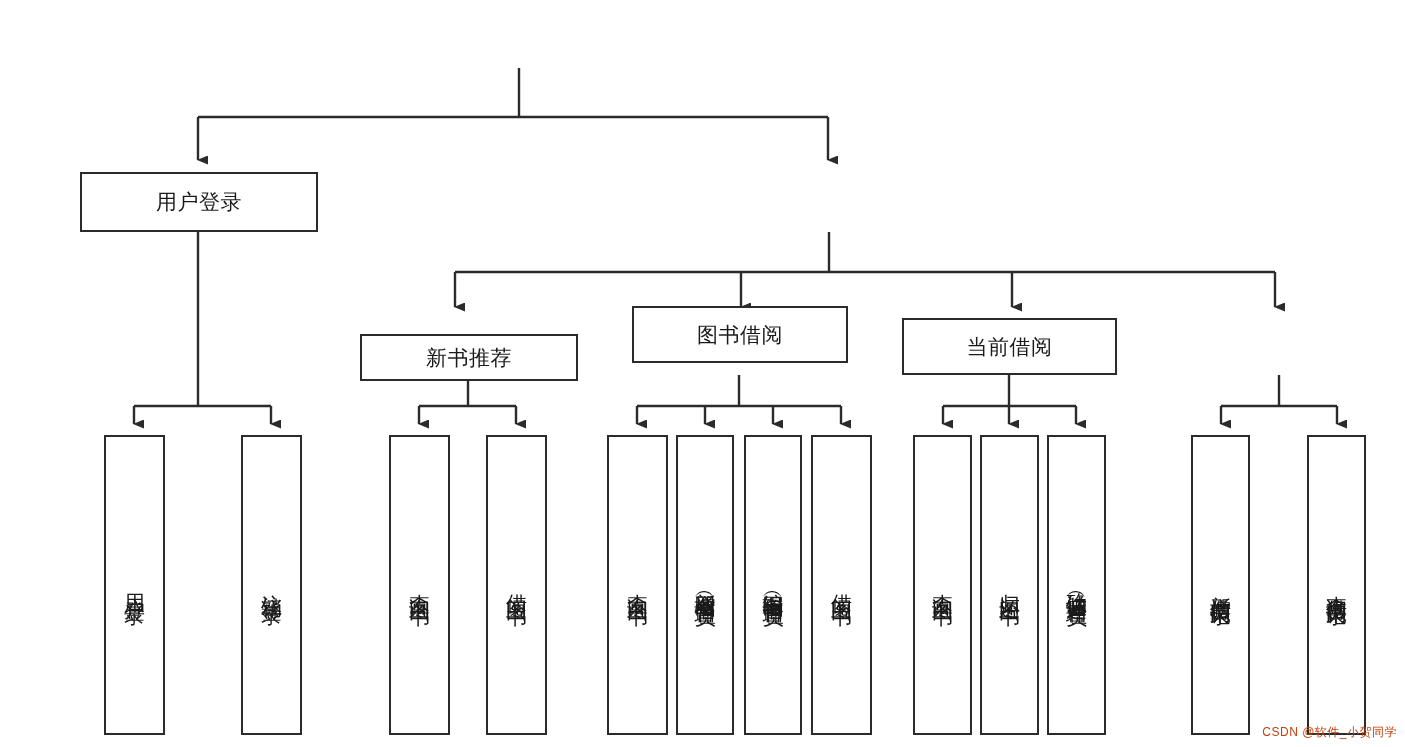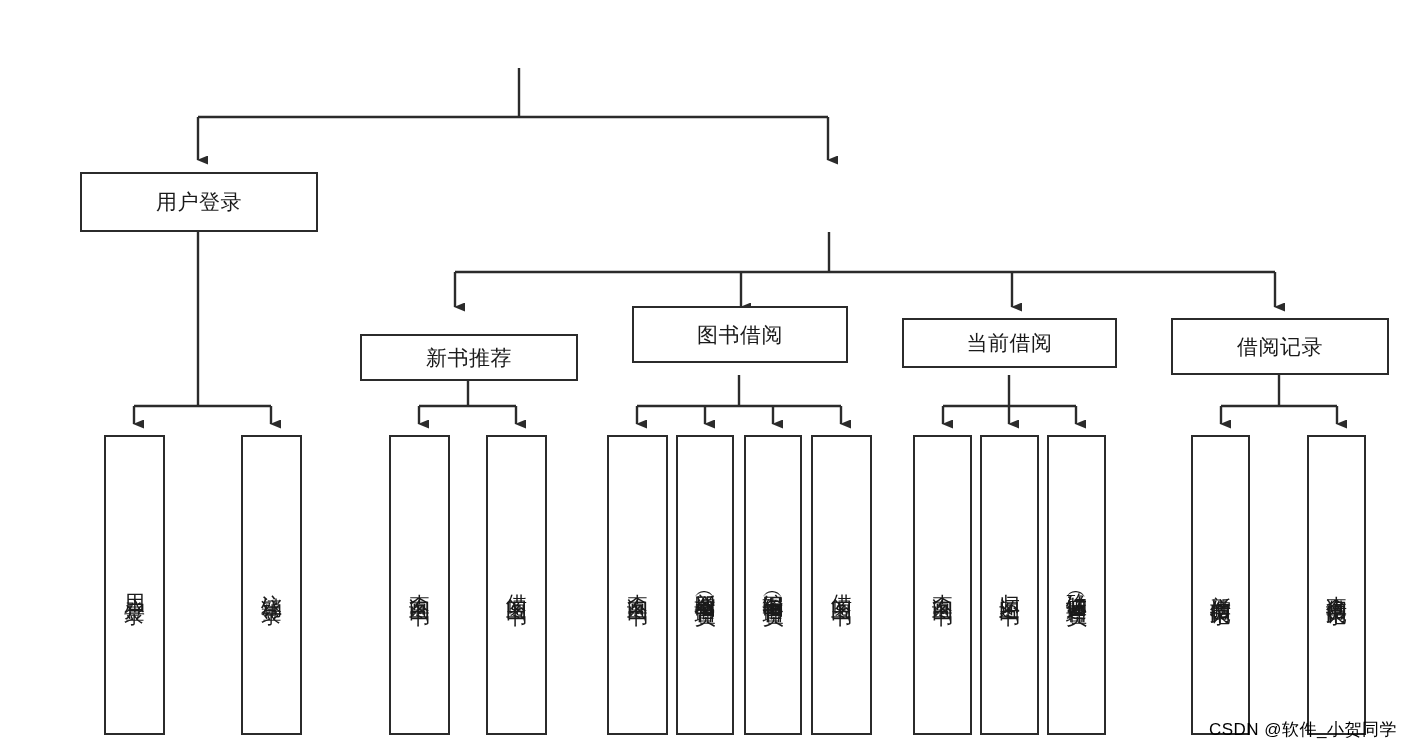--- a/index.html
+++ b/index.html
@@ -55,22 +55,22 @@
     white-space: nowrap;
     text-align: center;
   }
   .node-v.tall .vtext {
     letter-spacing: 2px;
   }
   #watermark {
     position: absolute;
     right: 8px;
     bottom: 6px;
-    font-size: 17px;
-    color: #000000;
+    font-size: 12px;
+    color: #c2410c;
     letter-spacing: 0.5px;
     white-space: nowrap;
     user-select: none;
   }
 </style>
 </head>
 <body>
 
 <div id="diagram-root">
 
@@ -129,25 +129,22 @@
   <div class="node node-h" style="left:80px; top:172px; width:238px; height:60px;">
     <span>用户登录</span>
   </div>
 
   <div class="node node-h" style="left:360px; top:318px; width:218px; height:47px;margin-top:16px;">
     <span>新书推荐</span>
   </div>
   <div class="node node-h" style="left:632px; top:306px; width:216px; height:57px;">
     <span>图书借阅</span>
   </div>
-  <div class="node node-h" style="left:902px; top:318px; width:215px; height:50px;">
+  <div class="node node-h" style="left:902px; top:318px; width:215px; height:57px;">
     <span>当前借阅</span>
-  </div>
-  <div class="node node-h" style="left:1171px; top:318px; width:218px; height:57px;">
-    <span>借阅记录</span>
   </div>
 
   <div class="node node-v" style="left:104px; top:435px; width:61px; height:300px;">
     <span class="vtext">用户登录</span>
   </div>
   <div class="node node-v" style="left:241px; top:435px; width:61px; height:300px;">
     <span class="vtext">注销登录</span>
   </div>
 
   <div class="node node-v" style="left:389px; top:435px; width:61px; height:300px;">

